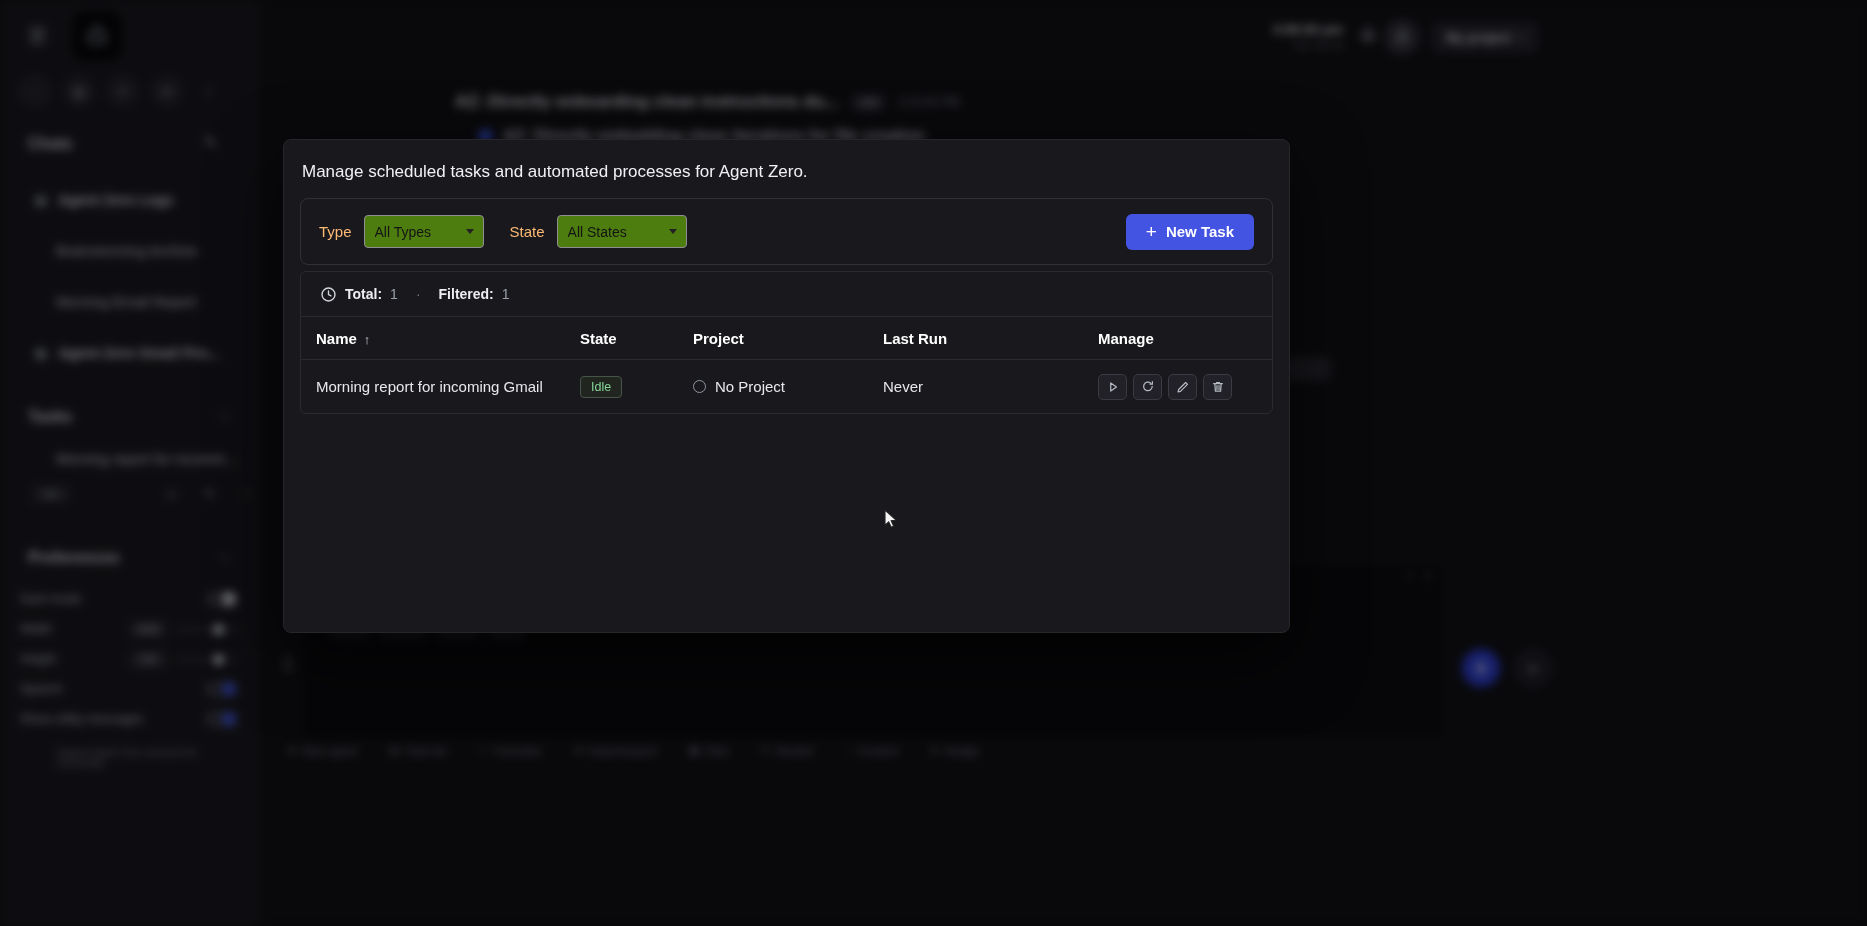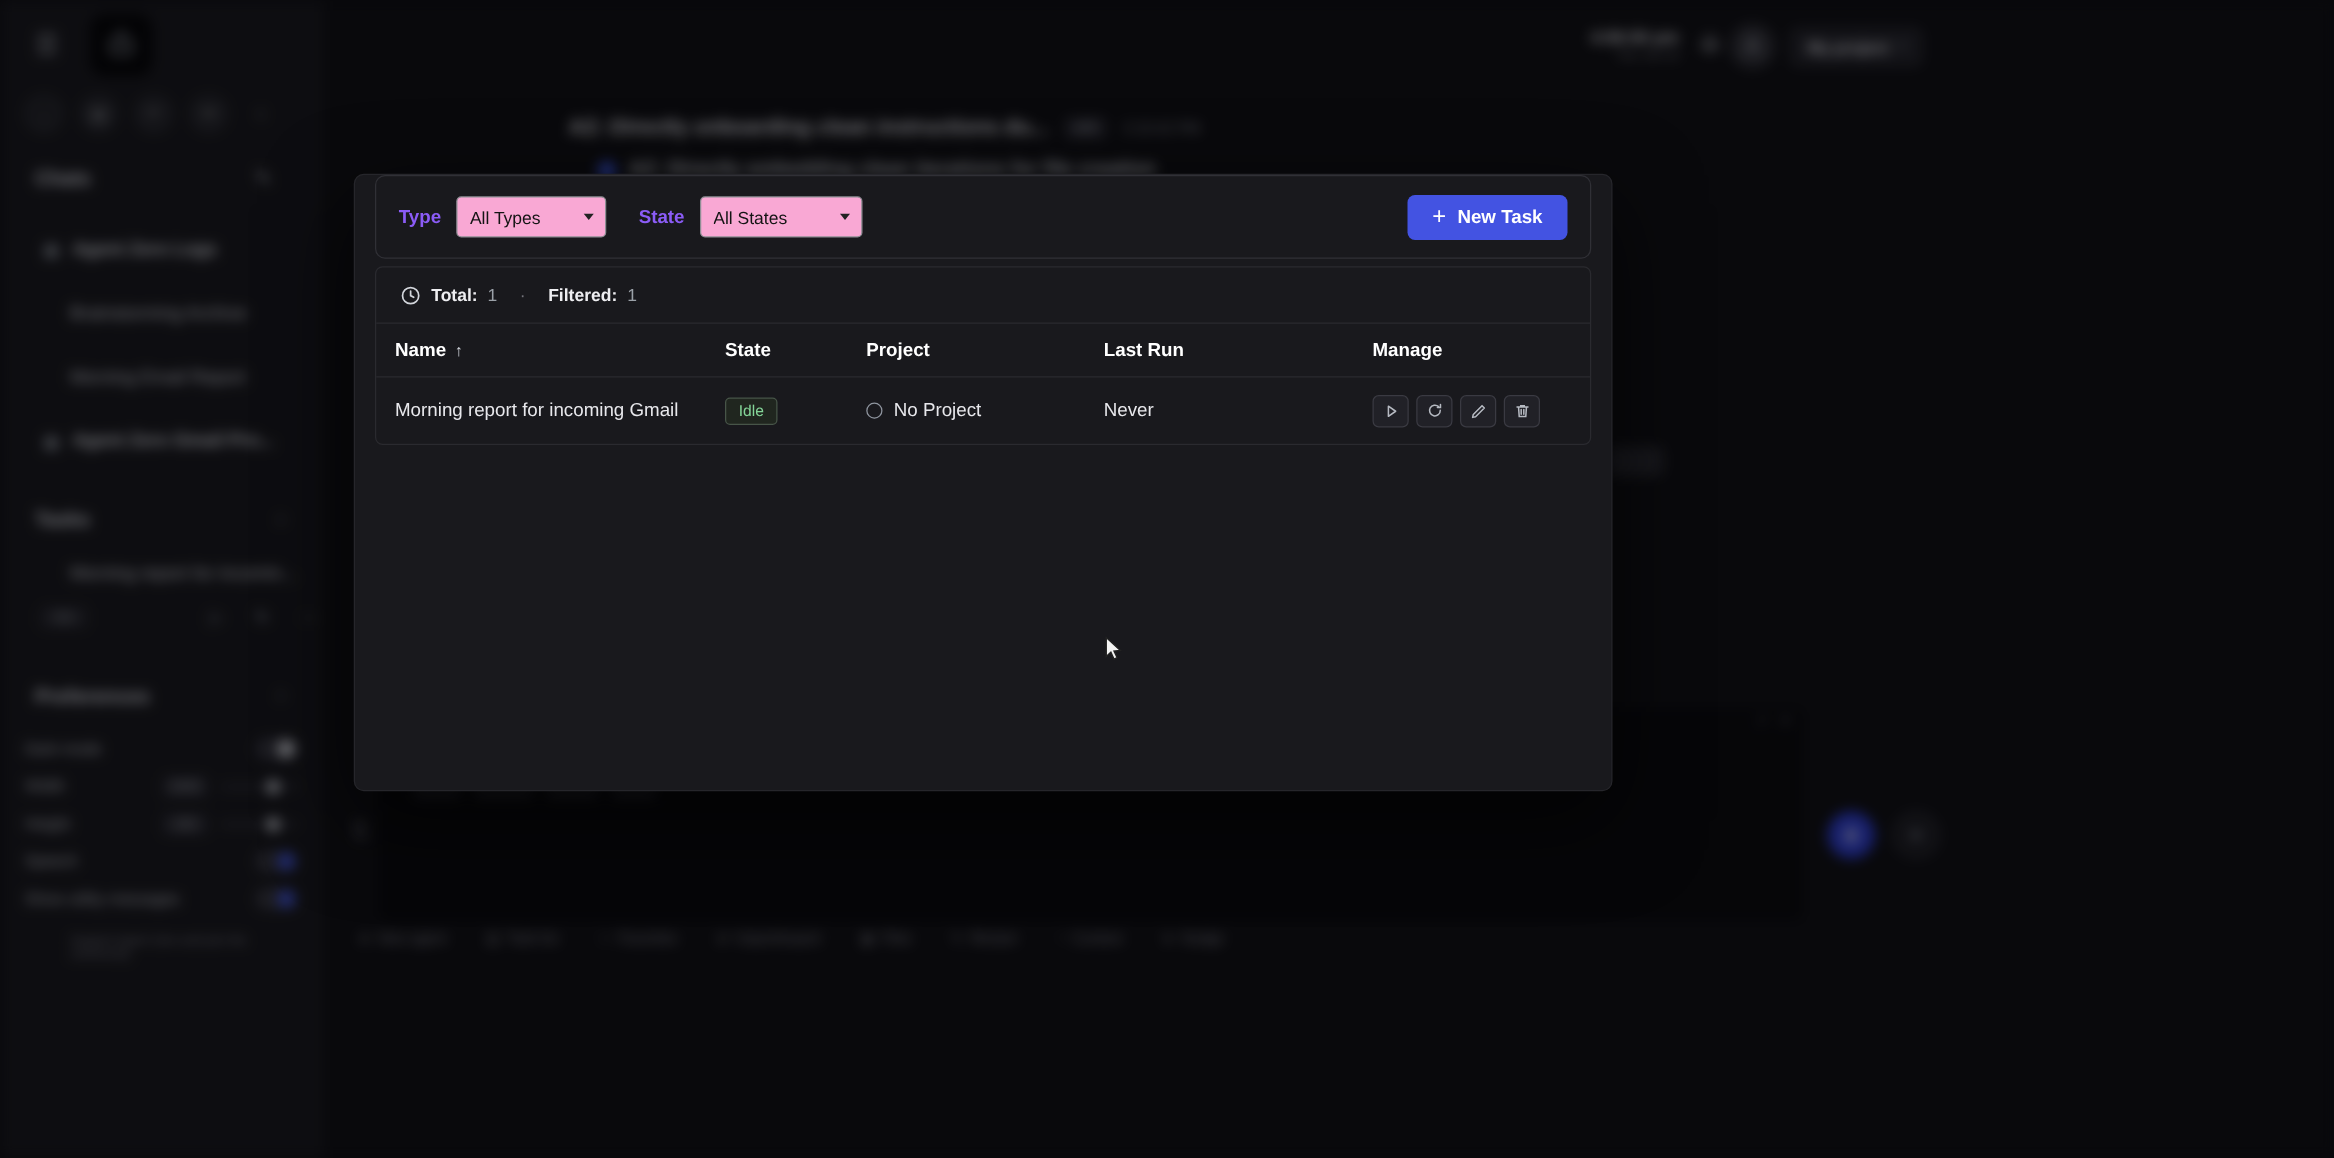--- a/index.html
+++ b/index.html
@@ -104,24 +104,24 @@
     box-shadow:0 24px 70px rgba(0,0,0,0.65); }
   .m-header { height:57px; padding:0 30px; display:flex; align-items:center;
     justify-content:space-between; border-bottom:1px solid #2a2a2f; }
   .m-title { font-size:23px; font-weight:700; color:#c7cad2; letter-spacing:0.2px; }
   .m-close { background:none; border:none; font-size:18px; color:#d0d0d6; cursor:pointer; line-height:1; }
   .m-body { padding:0 16px; }
   .m-desc { margin:22px 2px 16px; font-size:17px; color:#f1f1f3; }
 
   .filterbar { border:1px solid #303036; border-radius:8px; height:67px;
     display:flex; align-items:center; padding:0 18px; gap:12px; }
-  .f-label { font-size:15px; font-weight:700; color:#8b5cf6; }
+  .f-label { font-size:15px; font-weight:400; color:#fdba74; }
   .f-label.state { margin-left:14px; }
   .selwrap { position:relative; }
-  .selwrap select { appearance:none; -webkit-appearance:none; background:#f9a8d4; color:#141414;
+  .selwrap select { appearance:none; -webkit-appearance:none; background:#4d7c0f; color:#141414;
     border:1px solid #8e8e94; border-radius:4px; height:33px; padding:0 26px 0 10px;
     font-size:14px; font-family:"Liberation Sans","DejaVu Sans",sans-serif; }
   .selwrap.type select { width:120px; } .selwrap.state select { width:130px; }
   .selwrap::after { content:""; position:absolute; right:10px; top:14px;
     border-left:4px solid transparent; border-right:4px solid transparent;
     border-top:5px solid #222; pointer-events:none; }
   .newtask { margin-left:auto; height:36px; padding:0 20px; background:#4353e2; border:none;
     border-radius:6px; color:#fff; font-size:15px; font-weight:700; display:flex;
     align-items:center; gap:9px; cursor:pointer; }
   .newtask .plus { font-size:19px; font-weight:400; line-height:1; }
@@ -345,20 +345,21 @@
       <span class="chev">▾</span>
     </div>
   </div>
 </div>
 
 <div class="backdrop"></div>
 
 <div class="modal">
 
   <div class="m-body">
+    <p class="m-desc">Manage scheduled tasks and automated processes for Agent Zero.</p>
 
     <div class="filterbar">
       <span class="f-label">Type</span>
       <span class="selwrap type">
         <select>
           <option>All Types</option>
         </select>
       </span>
       <span class="f-label state">State</span>
       <span class="selwrap state">

